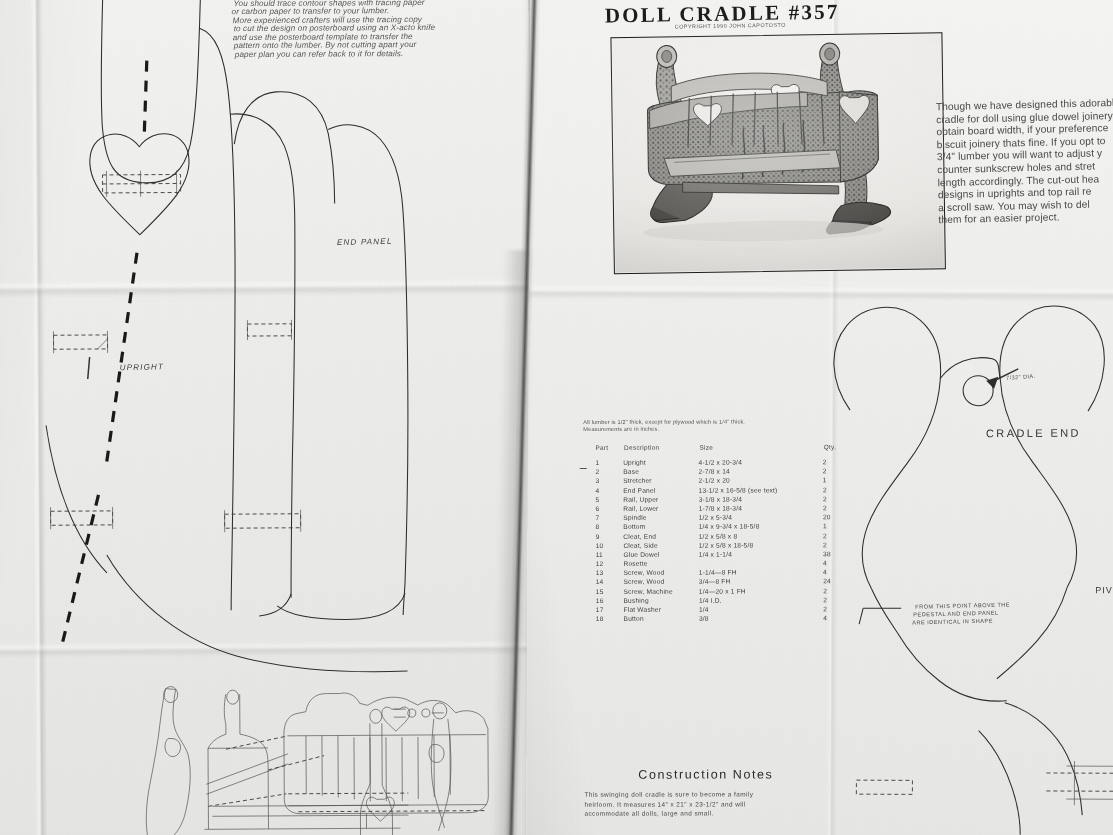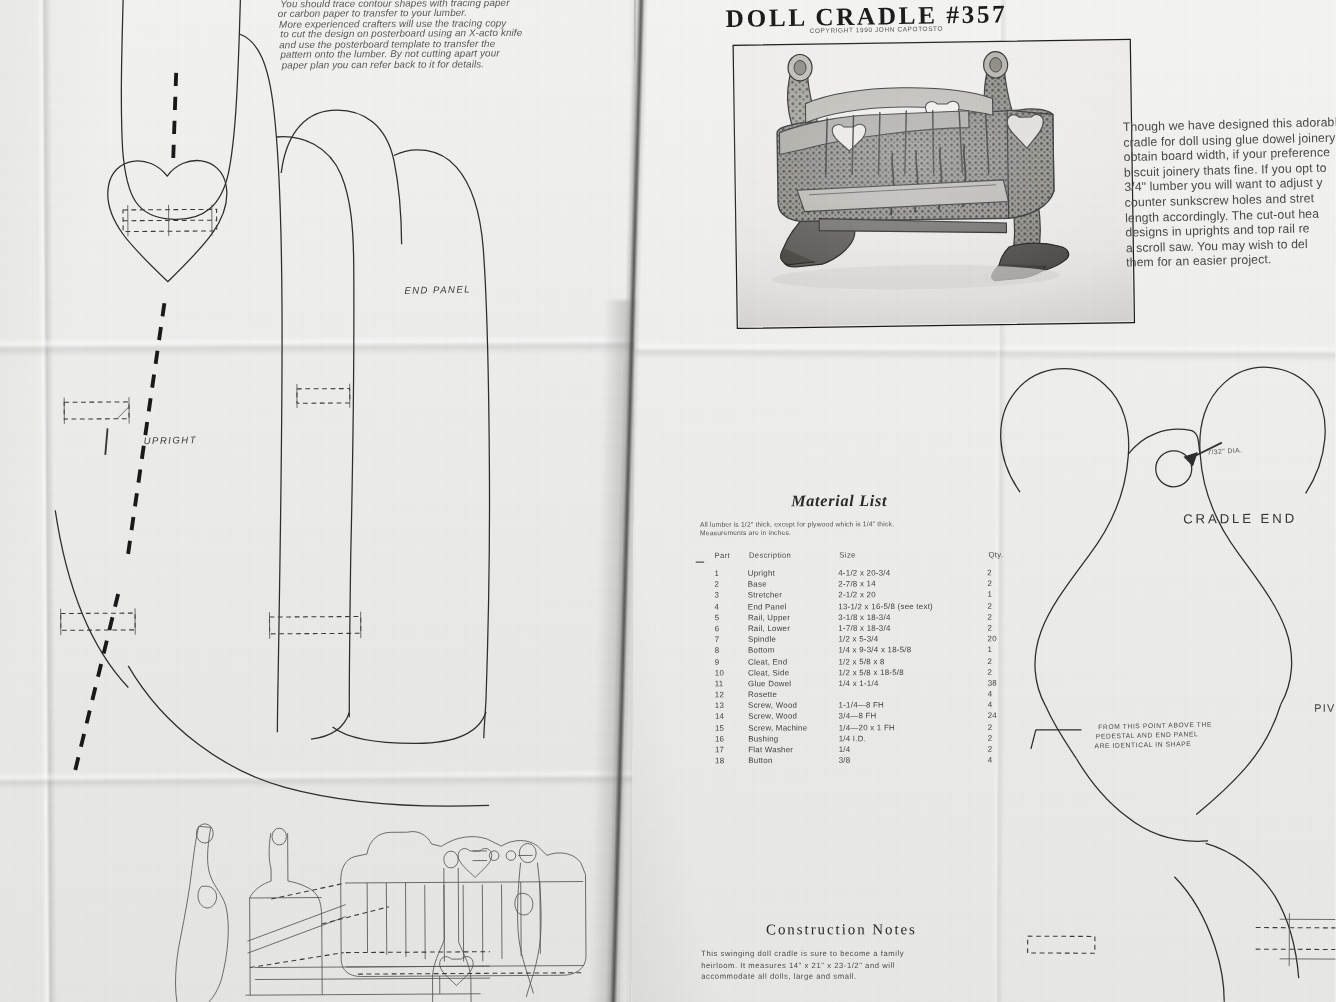--- a/index.html
+++ b/index.html
@@ -51,21 +51,21 @@
   .instr{font-style:italic;font-size:8.2px;line-height:8.4px;
          color:#595959;letter-spacing:.1px;}
   .bodyp{font-size:10.2px;line-height:12.6px;color:#4a4a4a;letter-spacing:.1px;}
 
   .title-doll{font-family:"Liberation Serif",serif;font-weight:bold;
      font-size:21px;letter-spacing:2.2px;color:#1d1d1d;}
   .copy{font-size:5.4px;letter-spacing:.5px;color:#5a5a5a;}
 
   .sec-title{font-family:"Liberation Serif",serif;font-style:italic;
      font-weight:bold;font-size:13.5px;color:#2b2b2b;letter-spacing:.6px;}
-  .sec-title2{font-family:Liberation Serif, serif;font-size:12.5px;
+  .sec-title2{font-family:Liberation Sans, sans-serif;font-size:12.5px;
      color:#2b2b2b;letter-spacing:1.6px;}
 
   .ml-note{font-size:5.6px;line-height:7px;color:#545454;letter-spacing:.15px;}
   .ml-head{font-size:6.4px;color:#4a4a4a;letter-spacing:.3px;}
   .ml-cell{font-size:6.6px;color:#3f3f3f;letter-spacing:.2px;}
 
   .cn-body{font-size:6.4px;line-height:9.5px;color:#4a4a4a;letter-spacing:.45px;}
 
   .lbl{font-style:italic;font-size:8px;letter-spacing:1.2px;color:#3d3d3d;}
   .lbl-wide{font-size:11px;letter-spacing:2.4px;color:#333;}
@@ -350,21 +350,20 @@
       <div class="bodyp">biscuit joinery thats fine. If you opt to</div>
       <div class="bodyp">3/4" lumber you will want to adjust y</div>
       <div class="bodyp">counter sunkscrew holes  and stret</div>
       <div class="bodyp">length accordingly. The cut-out hea</div>
       <div class="bodyp">designs in uprights and top rail re</div>
       <div class="bodyp">a scroll saw. You may wish to del</div>
       <div class="bodyp">them for an easier project.</div>
     </div>
 
     <div style="position:absolute;left:56px;top:420px;width:300px;transform:rotate(-0.4deg);">
-      <div class="sec-title" style="margin-left:76px;">Material List</div>
       <div class="ml-note" style="margin-top:9px;">All lumber is 1/2" thick, except for plywood which is 1/4" thick.</div>
       <div class="ml-note">Measurements are in inches.</div>
 
       <table style="margin-top:10px;border-collapse:collapse;width:272px;">
         <thead>
           <tr>
             <th class="ml-head" style="text-align:left;width:26px;padding-left:12px;font-weight:normal;">Part</th>
             <th class="ml-head" style="text-align:left;width:72px;font-weight:normal;">Description</th>
             <th class="ml-head" style="text-align:left;width:120px;font-weight:normal;">Size</th>
             <th class="ml-head" style="text-align:left;width:30px;font-weight:normal;">Qty.</th>

